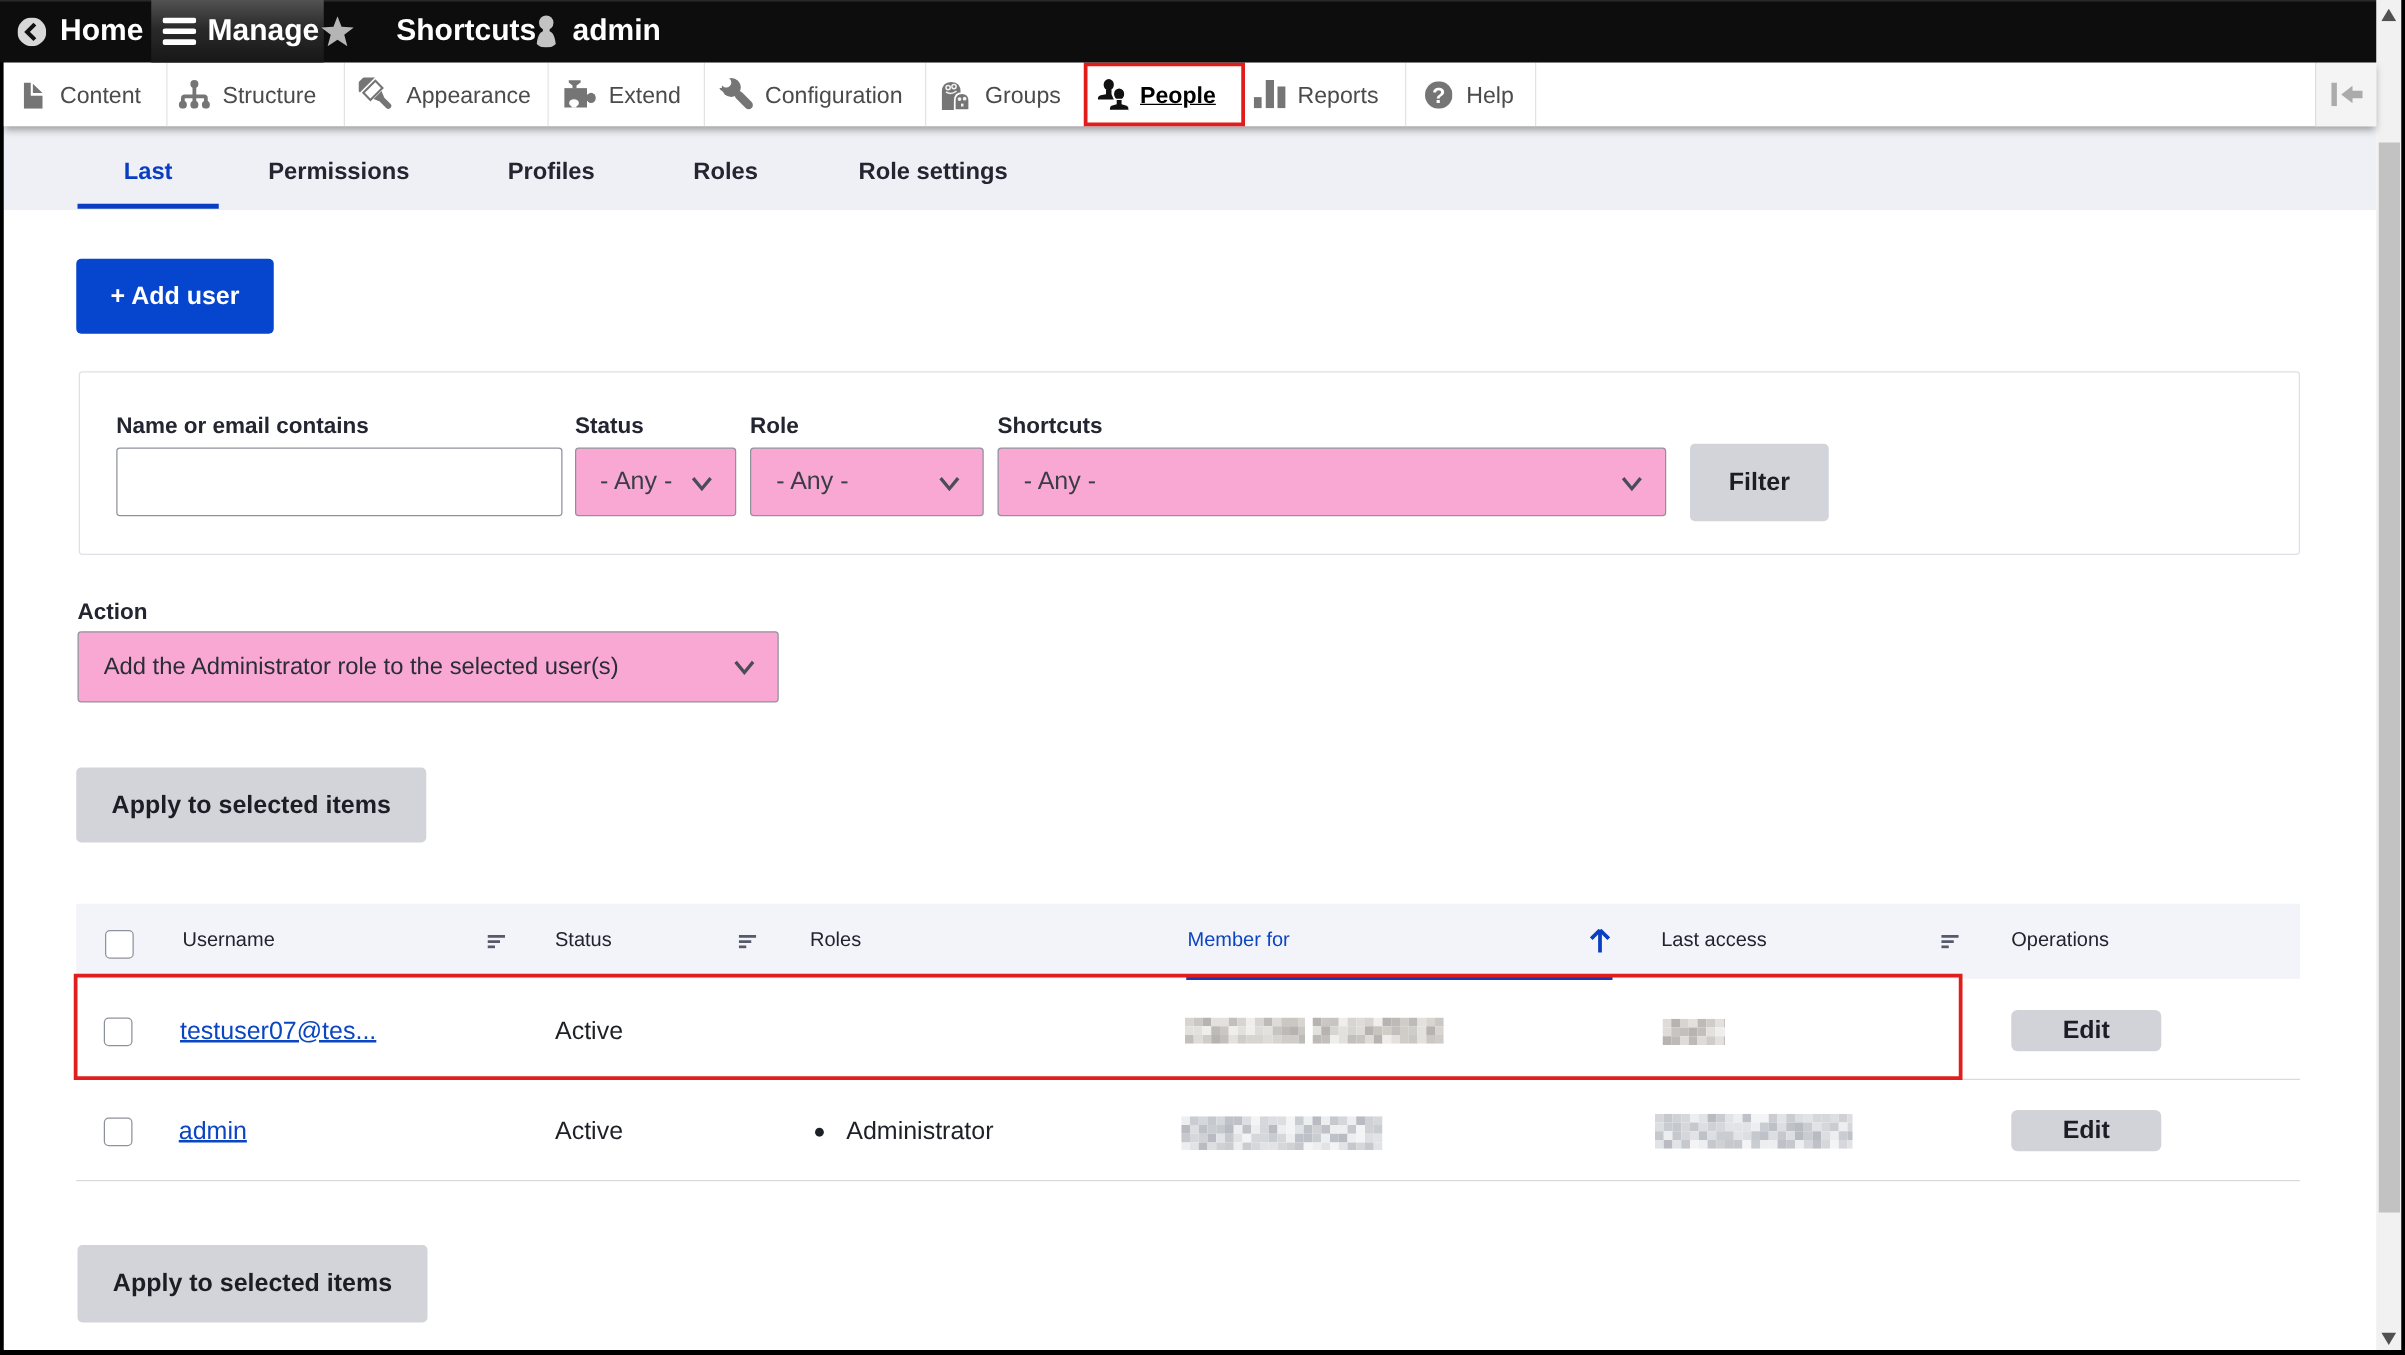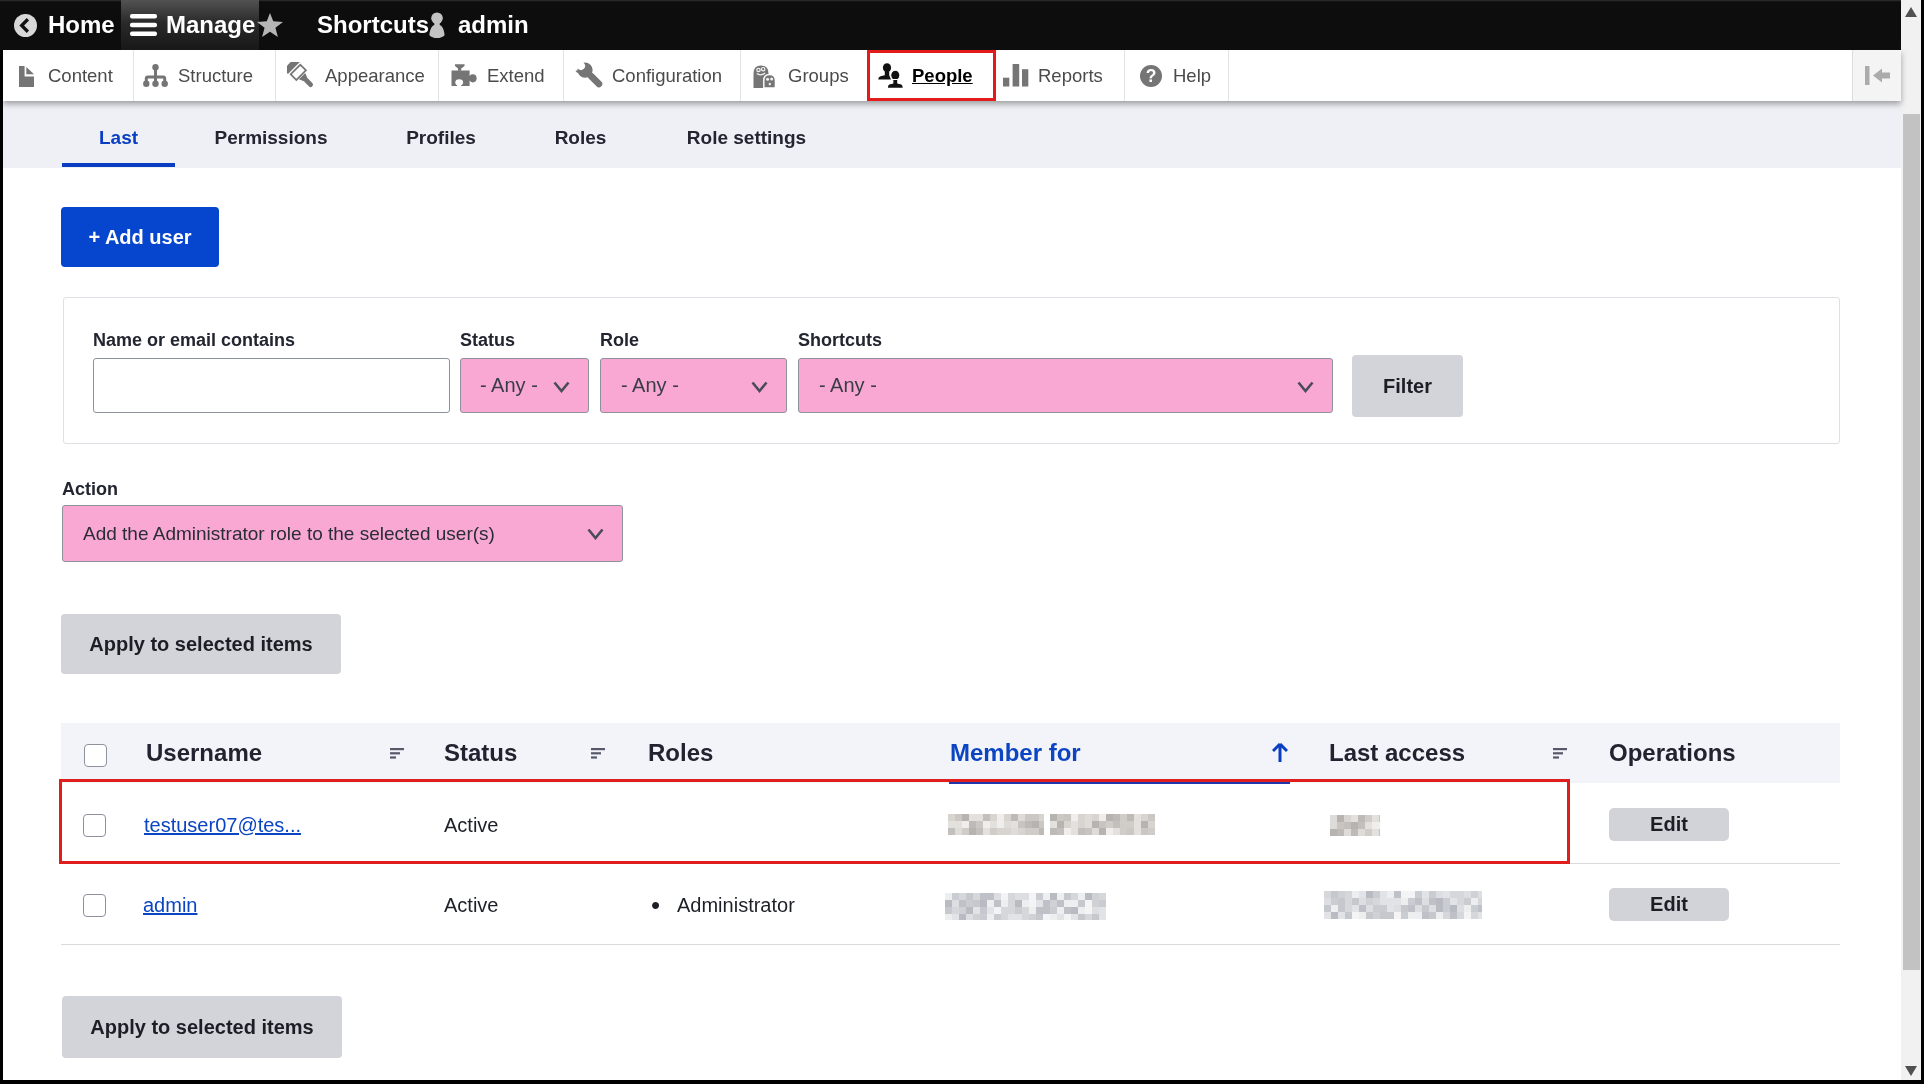--- a/index.html
+++ b/index.html
@@ -24,21 +24,21 @@
 .btn-primary{background:#0645cd;color:#fff;font-weight:bold;font-size:20px;border-radius:4px;display:flex;align-items:center;justify-content:center;}
 .btn-gray{background:#d3d4d9;color:#1c1e26;font-weight:bold;font-size:20px;border-radius:4px;display:flex;align-items:center;justify-content:center;}
 
 #filterbox{left:63px;top:297px;width:1777px;height:147px;border:1px solid #dfe0e5;border-radius:3px;background:#fff;}
 .flabel{position:absolute;font-weight:bold;font-size:18px;color:#232530;}
 .finput{position:absolute;border:1px solid #8e929c;border-radius:3px;background:#fff;height:55px;}
 .fsel{position:absolute;border:1px solid #8e929c;border-radius:3px;background:#f9a8d4;height:55px;display:flex;align-items:center;font-size:20px;color:#3a3d46;}
 .chev{position:absolute;}
 
 #thead{left:61px;top:723px;width:1779px;height:60px;background:#f3f4f9;}
-.hcell{position:absolute;font-weight:bold;font-size:24px;color:#222330;top:0;height:60px;display:flex;align-items:center;}
+.hcell{position:absolute;font-weight:normal;font-size:16px;color:#222330;top:0;height:60px;display:flex;align-items:center;}
 .cell{position:absolute;font-size:20px;color:#1d2026;display:flex;align-items:center;height:30px;}
 .cb{position:absolute;width:23px;height:23px;border:1px solid #8e929c;border-radius:4px;background:#fff;}
 a.lnk{color:#0b45c2;text-decoration:underline;font-size:20px;}
 .rowline{position:absolute;left:61px;width:1779px;height:1px;background:#d9dadd;}
 #redbox{position:absolute;left:59px;top:779px;width:1511px;height:85px;border:3px solid #e01e1e;z-index:4;}
 #sortline{position:absolute;left:949px;top:780px;width:341px;height:4px;background:#1f36ad;z-index:3;}
 .editbtn{position:absolute;left:1609px;width:120px;height:33px;background:#d2d3d8;border-radius:5px;color:#1c1e26;font-weight:bold;font-size:20px;display:flex;align-items:center;justify-content:center;}
 
 #sbtrack{left:1901px;top:0;width:20px;height:1084px;background:#f1f1f1;}
 #sbthumb{position:absolute;left:2px;top:114px;width:17px;height:856px;background:#c2c2c2;}

